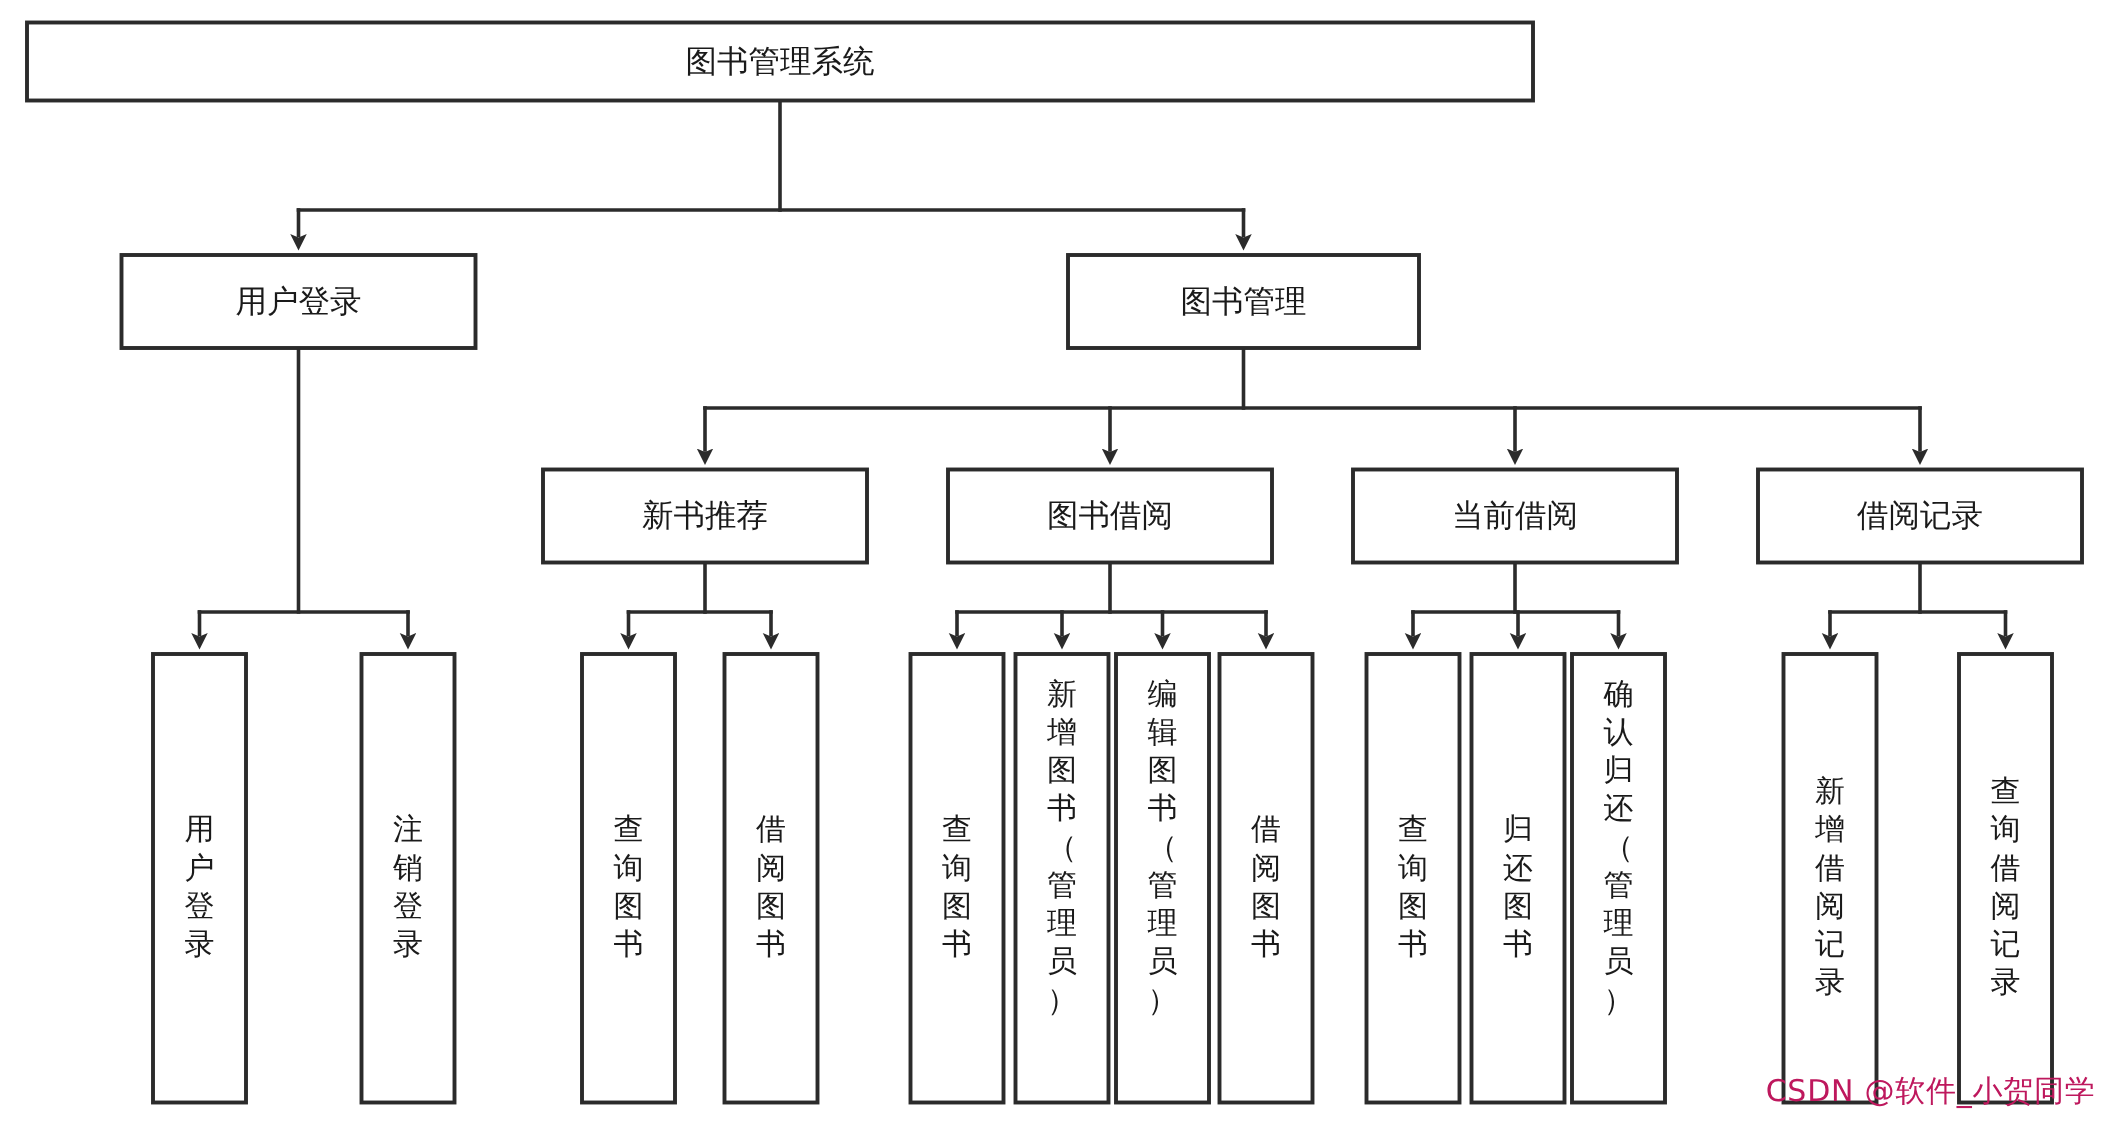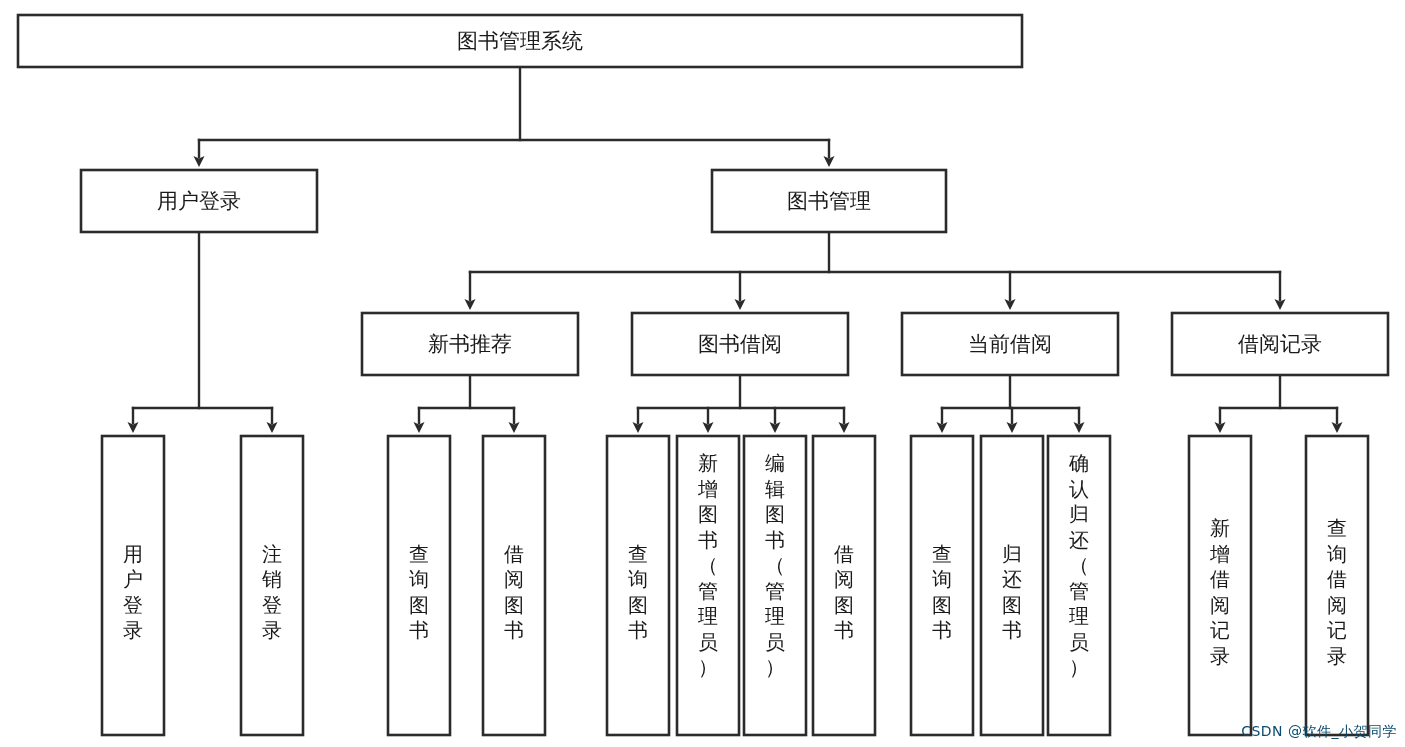--- a/index.html
+++ b/index.html
@@ -49,22 +49,22 @@
     dominant-baseline: middle;
   }
   .label-h {
     font-size: 21px;
   }
   .watermark {
     position: absolute;
     right: 8px;
     bottom: 6px;
     font-family: "DejaVu Sans", "Liberation Sans", sans-serif;
-    font-size: 14px;
-    color: #0c4a6e;
+    font-size: 20px;
+    color: #be185d;
     letter-spacing: 0.5px;
     white-space: nowrap;
     pointer-events: none;
   }
 </style>
 </head>
 <body>
 
 <div id="diagram-root">
 

